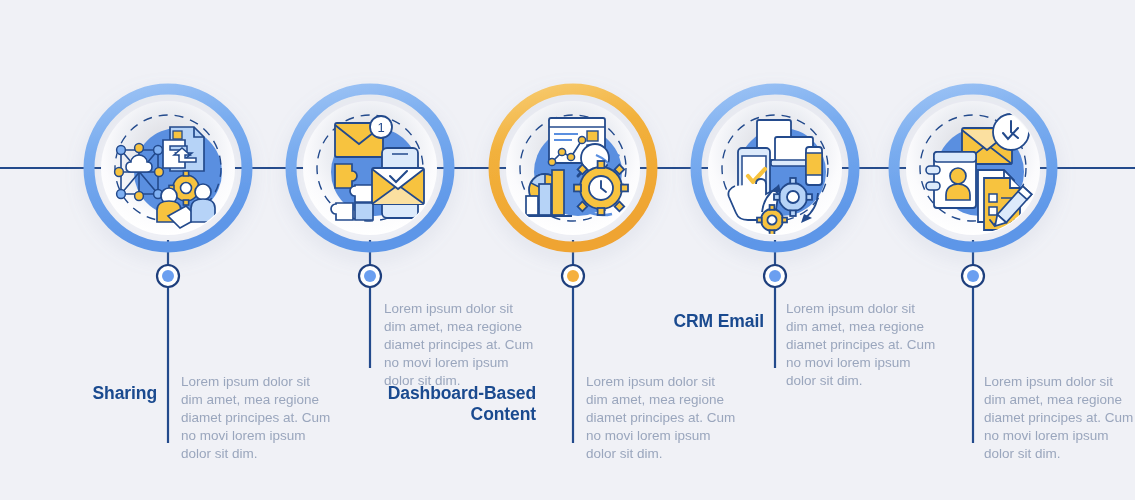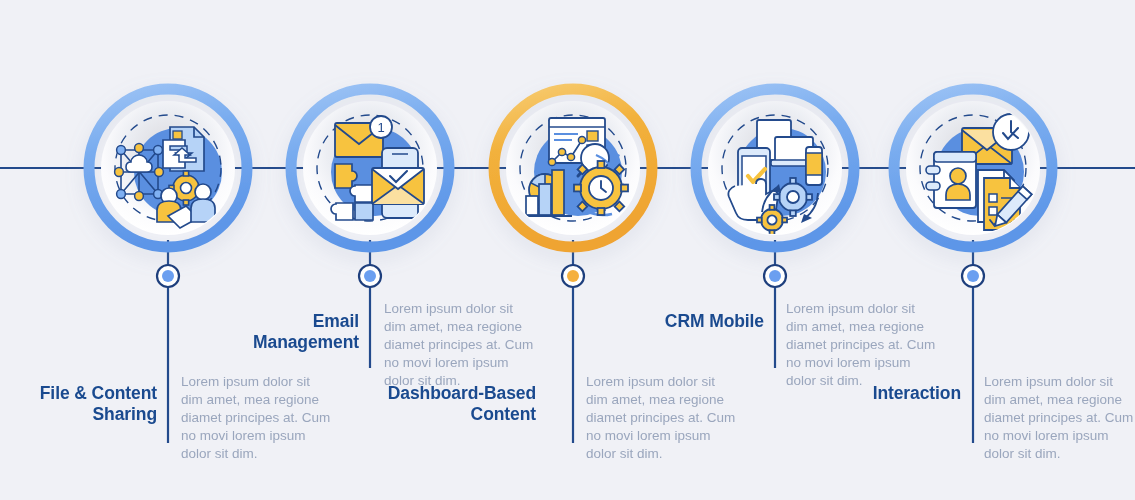--- a/index.html
+++ b/index.html
@@ -321,40 +321,34 @@
       <circle cx="775" cy="276" r="11" fill="#ffffff" stroke="#1e3f7d" stroke-width="2.2"></circle>
       <circle cx="775" cy="276" r="6" fill="#6b9ff0"></circle>
     </g>
     <g>
       <circle cx="973" cy="276" r="11" fill="#ffffff" stroke="#1e3f7d" stroke-width="2.2"></circle>
       <circle cx="973" cy="276" r="6" fill="#6b9ff0"></circle>
     </g>
   </svg>
 
   <div class="txtblock ta-right" style="left:20px; top:383px; width:137px;">
-    <div class="step-title">File &amp; Content</div>
     <div class="step-title">Sharing</div>
   </div>
   <div class="txtblock step-body ta-left" style="left:181px; top:373px; width:150px;">Lorem ipsum dolor sit dim amet, mea regione diamet principes at. Cum no movi lorem ipsum dolor sit dim.</div>
 
-  <div class="txtblock ta-right" style="left:222px; top:311px; width:137px;">
-    <div class="step-title">Email</div>
-    <div class="step-title">Management</div>
-  </div>
   <div class="txtblock step-body ta-left" style="left:384px; top:300px; width:150px;">Lorem ipsum dolor sit dim amet, mea regione diamet principes at. Cum no movi lorem ipsum dolor sit dim.</div>
 
   <div class="txtblock ta-right" style="left:384px; top:383px; width:152px;">
     <div class="step-title">Dashboard-Based</div>
     <div class="step-title">Content</div>
   </div>
   <div class="txtblock step-body ta-left" style="left:586px; top:373px; width:150px;">Lorem ipsum dolor sit dim amet, mea regione diamet principes at. Cum no movi lorem ipsum dolor sit dim.</div>
 
   <div class="txtblock ta-right" style="left:627px; top:311px; width:137px;">
-    <div class="step-title">CRM Mobile</div>
+    <div class="step-title">CRM Email</div>
   </div>
   <div class="txtblock step-body ta-left" style="left:786px; top:300px; width:150px;">Lorem ipsum dolor sit dim amet, mea regione diamet principes at. Cum no movi lorem ipsum dolor sit dim.</div>
 
   <div class="txtblock ta-right" style="left:824px; top:383px; width:137px;">
-    <div class="step-title">Interaction</div>
   </div>
   <div class="txtblock step-body ta-left" style="left:984px; top:373px; width:150px;">Lorem ipsum dolor sit dim amet, mea regione diamet principes at. Cum no movi lorem ipsum dolor sit dim.</div>
 
 </div>
 
 </body></html>

